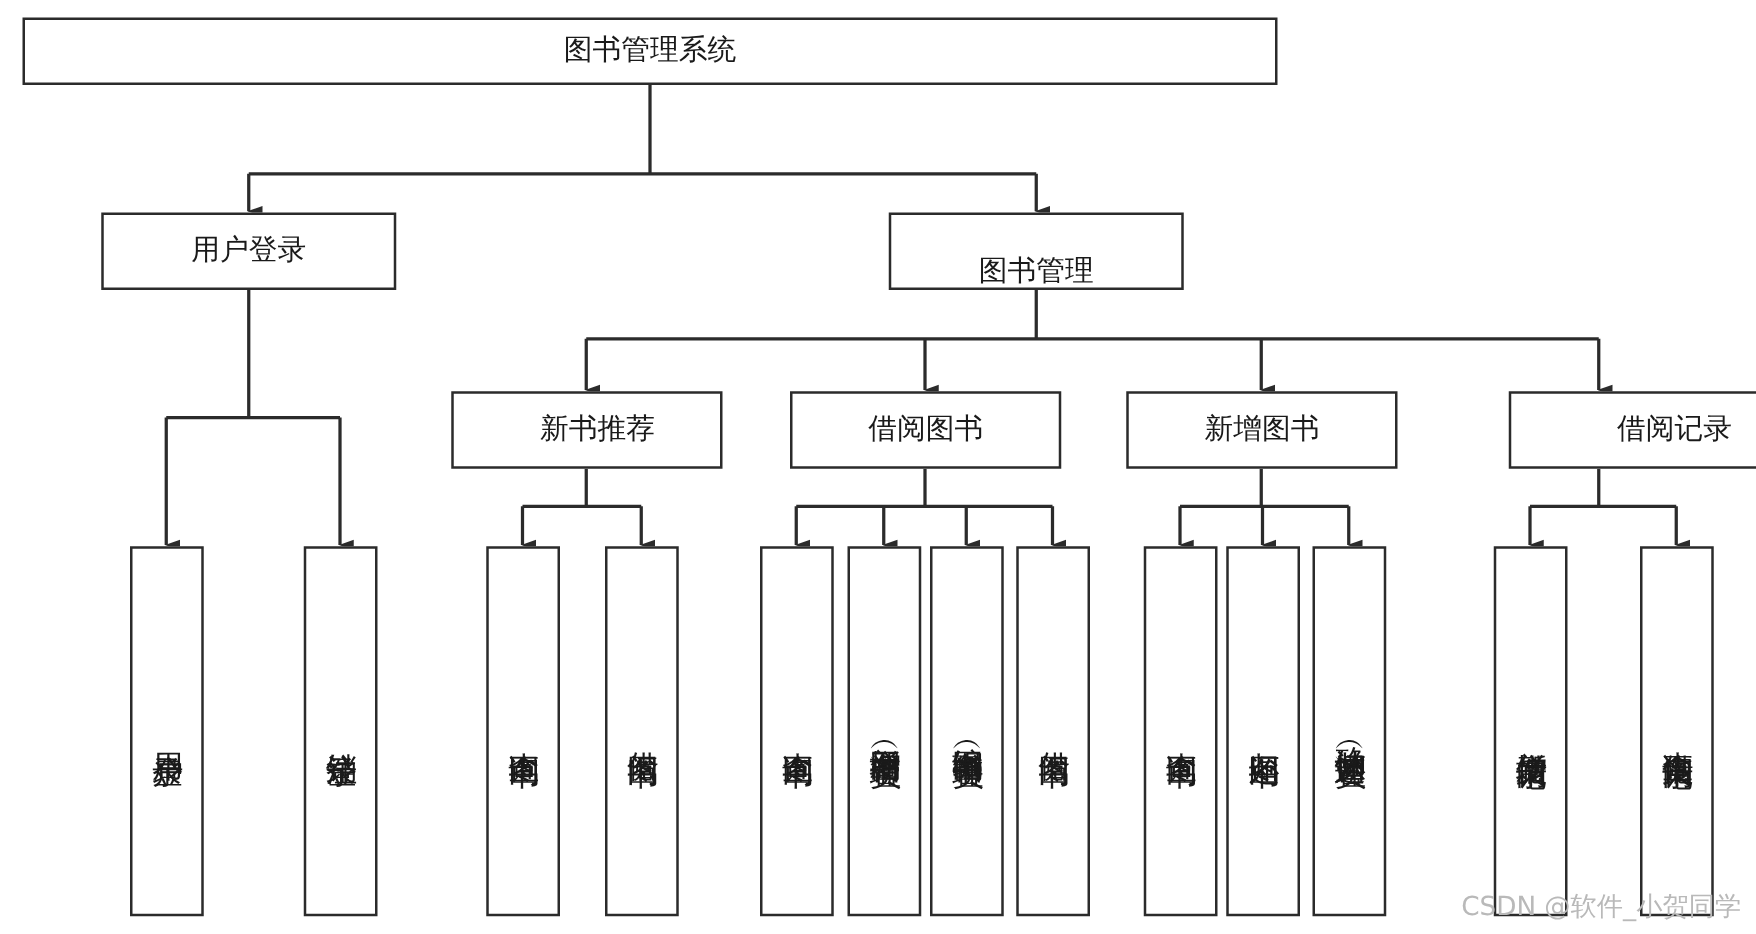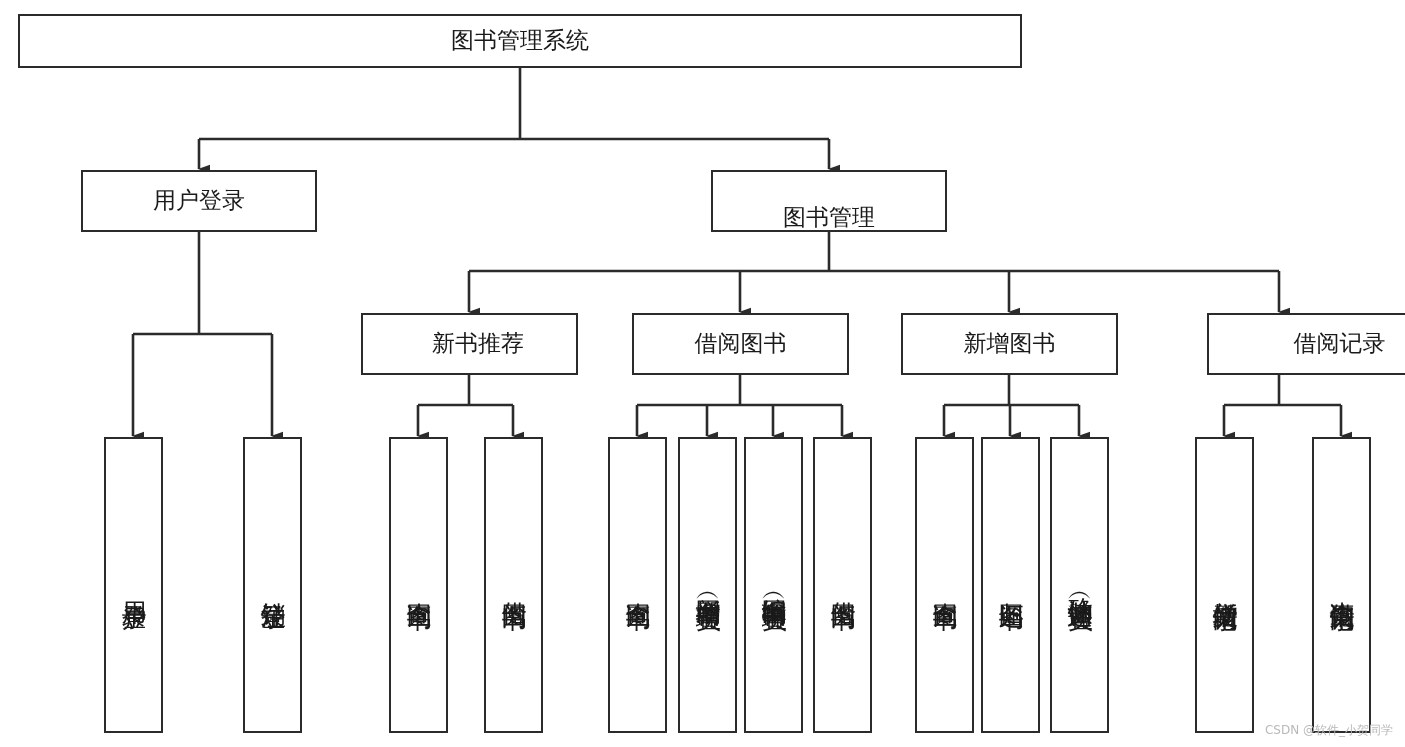--- a/index.html
+++ b/index.html
@@ -52,21 +52,21 @@
     text-orientation: upright;
     font-size: 25px;
     line-height: 1.06;
     letter-spacing: 1.5px;
     white-space: nowrap;
   }
   #watermark {
     position: absolute;
     right: 12px;
     bottom: 8px;
-    font-size: 12px;
+    font-size: 21px;
     color: #b9b9b9;
     z-index: 5;
     white-space: nowrap;
     font-family: "DejaVu Sans", "Liberation Sans", sans-serif;
   }
 </style>
 </head>
 <body>
 
 <div id="canvas">

